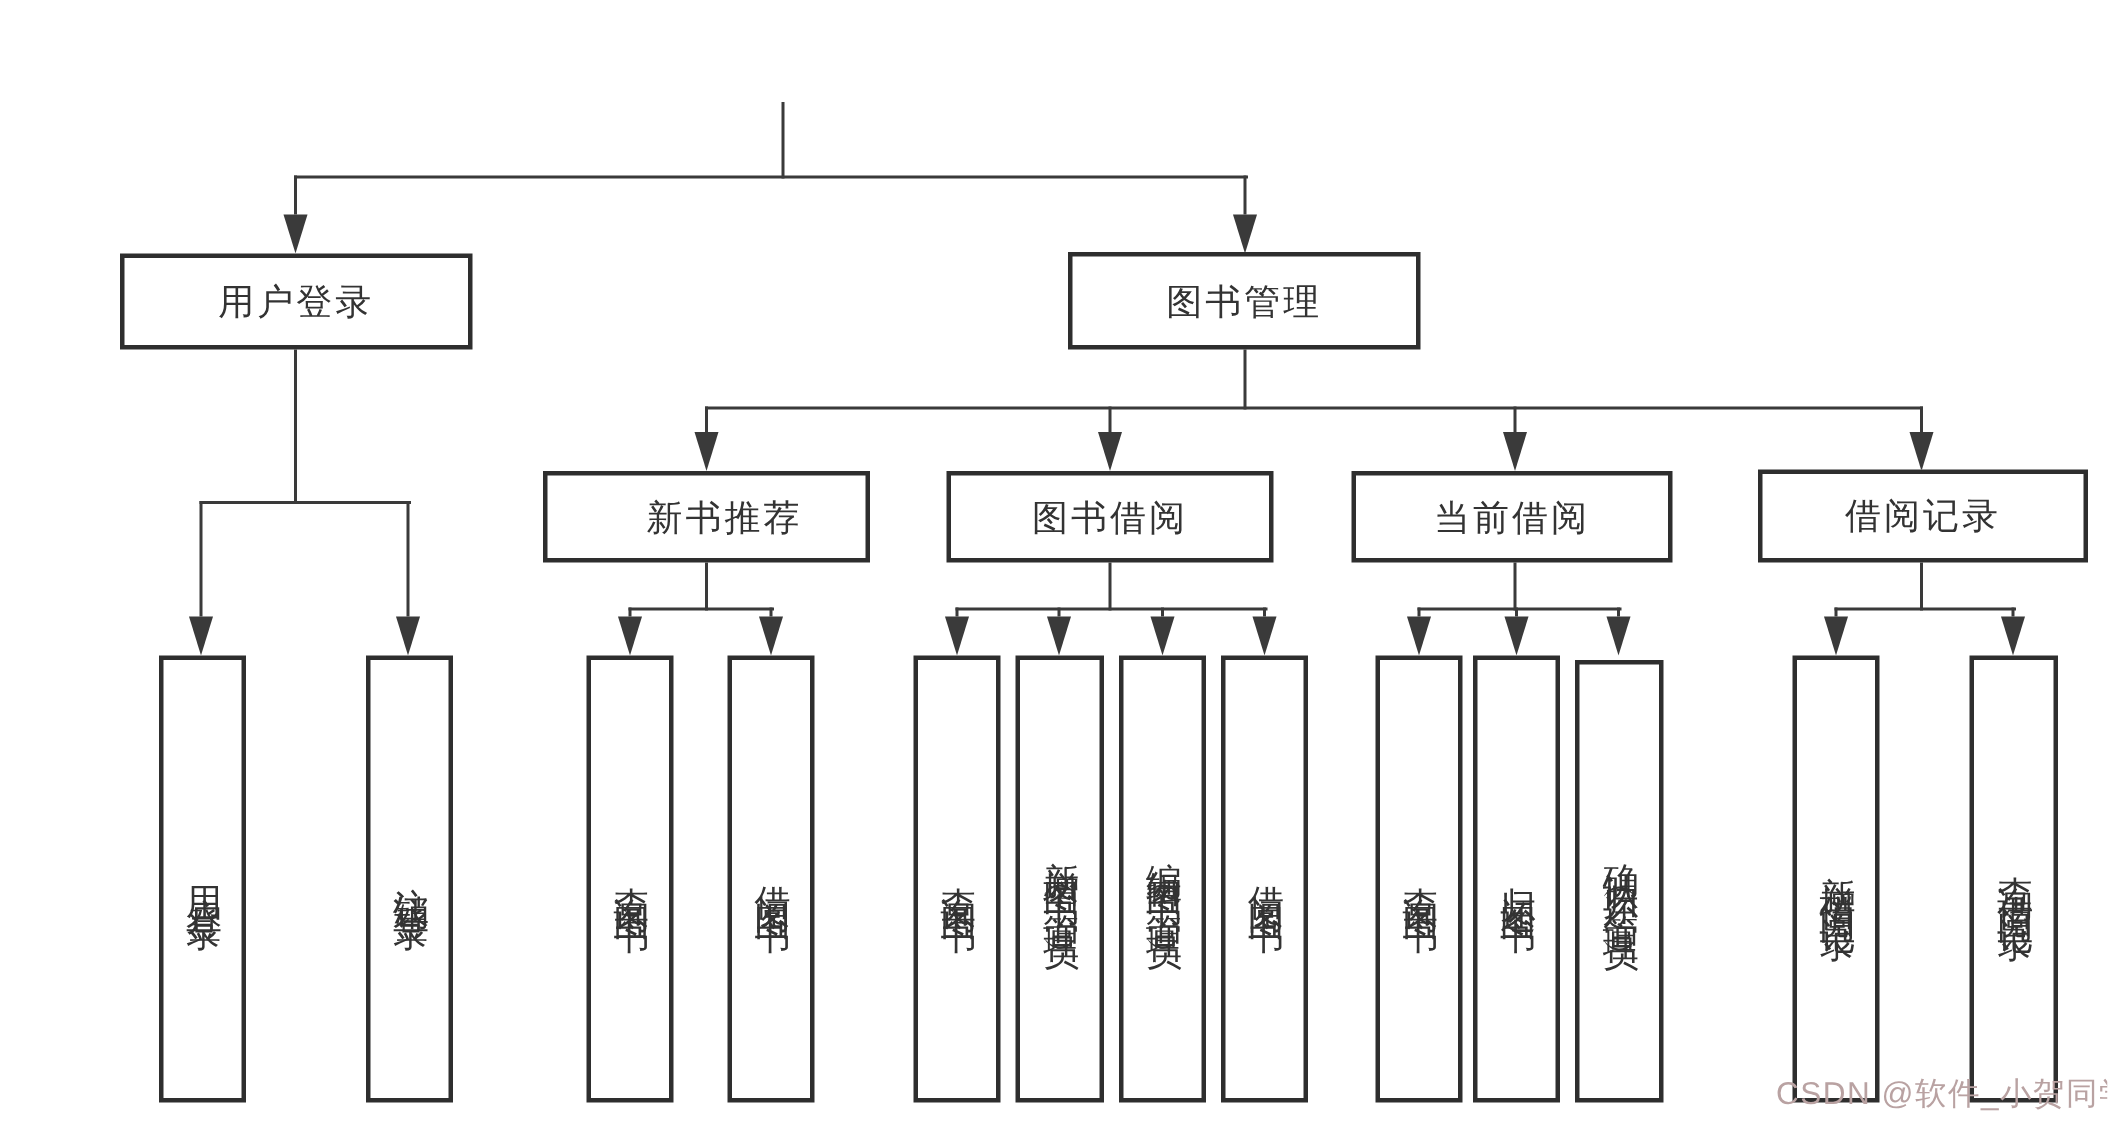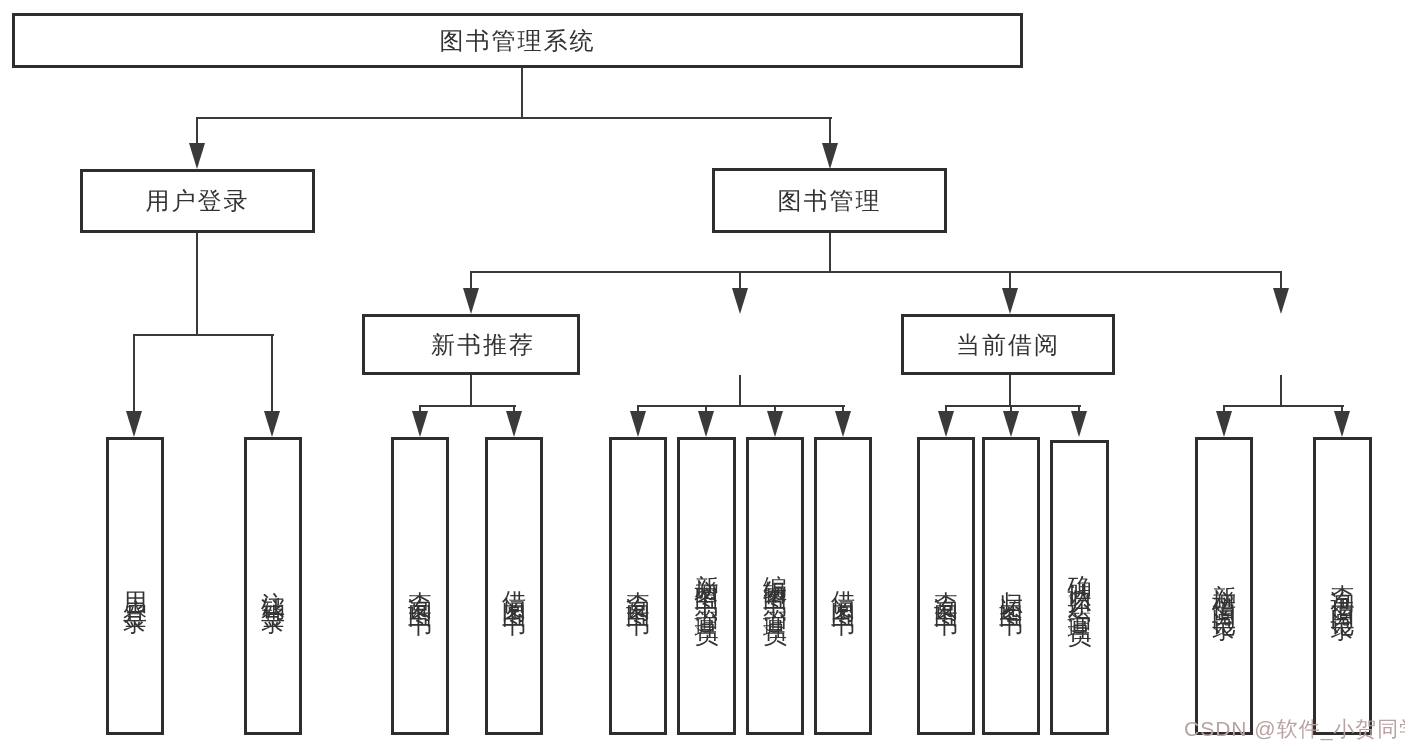--- a/index.html
+++ b/index.html
@@ -29,23 +29,20 @@
   .watermark {
     position:absolute; left:1184px; top:715px; z-index:5;
     font-size:21px; letter-spacing:1px; color:#b9a2a2; white-space:nowrap;
   }
 </style>
 </head>
 <body>
 
 <div class="canvas">
 
-  <div class="node" style="left:12px; top:13px; width:1011px; height:55px;">
-    <span class="h-label">图书管理系统</span>
-  </div>
 
   <div class="vline" style="left:521px; top:68px; height:51px;"></div>
   <div class="hline" style="left:196px; top:117px; width:636px;"></div>
   <div class="arrow" style="left:196px; top:117px; height:26px;"></div>
   <div class="arrow" style="left:829px; top:117px; height:26px;"></div>
 
   <div class="node" style="left:80px; top:169px; width:235px; height:64px;">
     <span class="h-label">用户登录</span>
   </div>
   <div class="node" style="left:712px; top:168px; width:235px; height:65px;align-items:center;">
@@ -60,22 +57,28 @@
   <div class="vline" style="left:829px; top:233px; height:40px;"></div>
   <div class="hline" style="left:470px; top:271px; width:812px;"></div>
   <div class="arrow" style="left:470px;  top:271px; height:17px;"></div>
   <div class="arrow" style="left:739px;  top:271px; height:17px;"></div>
   <div class="arrow" style="left:1009px; top:271px; height:17px;"></div>
   <div class="arrow" style="left:1280px; top:271px; height:17px;"></div>
 
   <div class="node" style="left:362px; top:314px; width:218px; height:61px;padding-left:24px;">
     <span class="h-label">新书推荐</span>
   </div>
+  <div class="node" style="left:631px; top:314px; width:218px; height:61px;">
+    <span class="h-label">图书借阅</span>
+  </div>
   <div class="node" style="left:901px; top:314px; width:214px; height:61px;">
     <span class="h-label">当前借阅</span>
+  </div>
+  <div class="node" style="left:1172px; top:313px; width:220px; height:62px;">
+    <span class="h-label">借阅记录</span>
   </div>
 
   <div class="vline" style="left:470px; top:375px; height:32px;"></div>
   <div class="hline" style="left:419px; top:405px; width:97px;"></div>
   <div class="arrow" style="left:419px; top:405px; height:6px;"></div>
   <div class="arrow" style="left:513px; top:405px; height:6px;"></div>
 
   <div class="vline" style="left:739px; top:375px; height:32px;"></div>
   <div class="hline" style="left:637px; top:405px; width:208px;"></div>
   <div class="arrow" style="left:637px; top:405px; height:6px;"></div>

